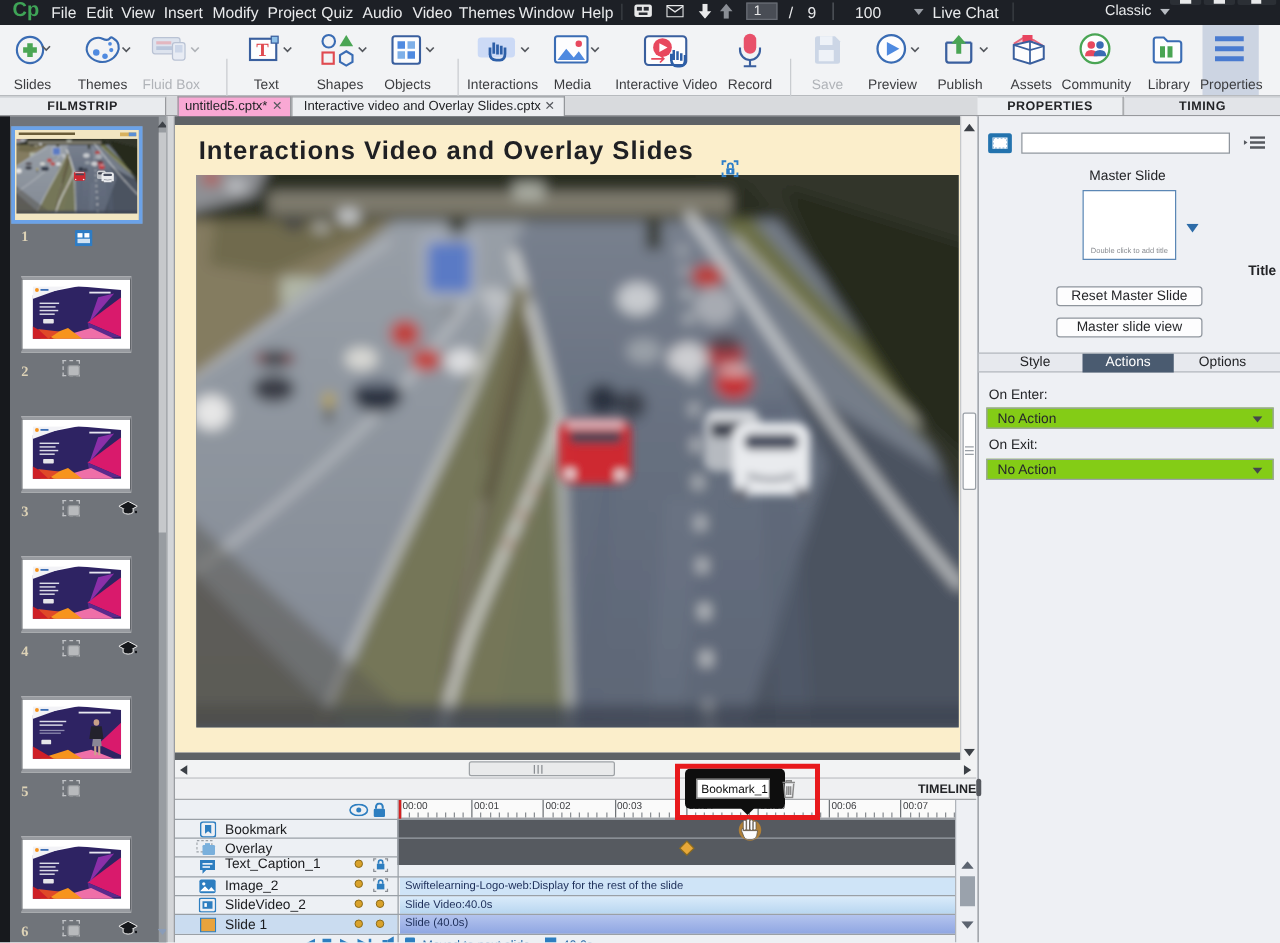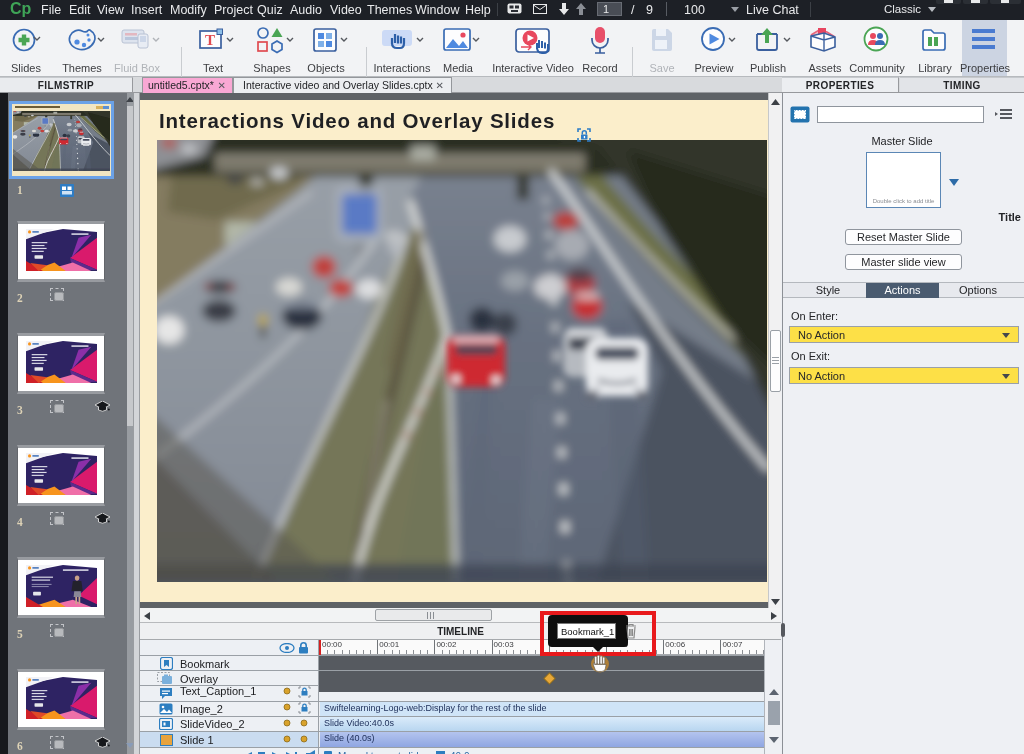--- a/index.html
+++ b/index.html
@@ -20,21 +20,21 @@
 #canvastop { left:140px; top:93px; width:628px; height:7px; background:#5e6266; }
 #slide { left:140px; top:100px; width:628px; height:502px; background:#fbeecb; }
 #canvasbot { left:140px; top:602px; width:628px; height:6px; background:#5e6266; }
 #videobox { left:157px; top:140px; width:610px; height:442px; overflow:hidden; background:#6e7885; }
 #vscroll { left:768px; top:93px; width:13px; height:515px; background:#f1f1f2; border-left:1px solid #c6c8ca; }
 #hscrollrow { left:140px; top:608px; width:641px; height:15px; background:#f2f3f4; border-bottom:1px solid #b8babd; }
 #tlhdr { left:140px; top:623px; width:641px; height:17px; background:#eff0f2; border-bottom:1px solid #a6a9ad; }
 #timeline { left:140px; top:640px; width:641px; height:114px; background:#edf0f4; }
 #rightpanel { left:782px; top:93px; width:242px; height:661px; background:#eef0f4; border-left:1px solid #8c9096; }
 .btn { position:absolute; background:#fdfdfe; border:1px solid #8f959d; border-radius:3px; font-size:11px; color:#26272a; text-align:center; }
-.drop { position:absolute; background:#fde047; border:1px solid #9aa0a8; font-size:11px; color:#26272a; }
+.drop { position:absolute; background:#84cc16; border:1px solid #9aa0a8; font-size:11px; color:#26272a; }
 .thumb { position:absolute; left:9px; width:88px; height:61px; background:#fff; border:1px solid #63666b; border-top:3px solid #989ba0; border-bottom:3px solid #989ba0; }
 .thumb svg { position:absolute; left:8px; top:5px; }
 .objicon { position:absolute; left:42px; width:14px; height:13px; border:1px dashed #c2c4c8; }
 .objicon:after { content:""; position:absolute; left:3px; top:3px; width:8px; height:7px; background:#b8babd; border:1px solid #94979b; border-radius:2px; }
 .qcap { position:absolute; left:87px; width:15px; height:12px; }
 </style>
 </head>
 <body>
 
 <svg width="0" height="0" style="position:absolute">
@@ -533,21 +533,21 @@
 <svg style="position:absolute;left:631px;top:4px" width="6" height="8">
       <path d="M0,0 v8 L6,4 z" fill="#3c4046"></path>
     </svg>
 <div style="position:absolute;left:235px;top:1px;width:117px;height:12px;background:#e9eaeb;border:1px solid #9ea2a6;border-radius:2px">
 <div style="position:absolute;left:51px;top:2px;width:1px;height:7px;background:#8a8e93"></div>
 <div style="position:absolute;left:54px;top:2px;width:1px;height:7px;background:#8a8e93"></div>
 <div style="position:absolute;left:57px;top:2px;width:1px;height:7px;background:#8a8e93"></div>
 </div>
 </div>
 <div class="abs" id="tlhdr">
-    <div style="width:641px;text-align:center;font-size:10px;font-weight:bold;color:#232427;line-height:17px">TIMELINE</div>
+    <div style="width:641px;text-align:right;font-size:10px;font-weight:bold;color:#232427;line-height:17px">TIMELINE</div>
   </div>
 <div class="abs" id="timeline">
 
 <div style="position:absolute;left:178px;top:0;width:446px;height:15px;background:#fafafa;border-bottom:1px solid #a6a9ad;overflow:hidden" id="ruler">
       <div style="position:absolute;left:2.0px;top:0;width:1px;height:15px;background:#707478"></div>
       <div style="position:absolute;left:4.0px;top:0px;font-size:8px;color:#3c3d40;font-family:'Liberation Sans'">00:00</div>
       <div style="position:absolute;left:9.2px;top:10px;width:1px;height:5px;background:#8a8e93"></div>
       <div style="position:absolute;left:16.3px;top:10px;width:1px;height:5px;background:#8a8e93"></div>
       <div style="position:absolute;left:23.5px;top:10px;width:1px;height:5px;background:#8a8e93"></div>
       <div style="position:absolute;left:30.6px;top:10px;width:1px;height:5px;background:#8a8e93"></div>

